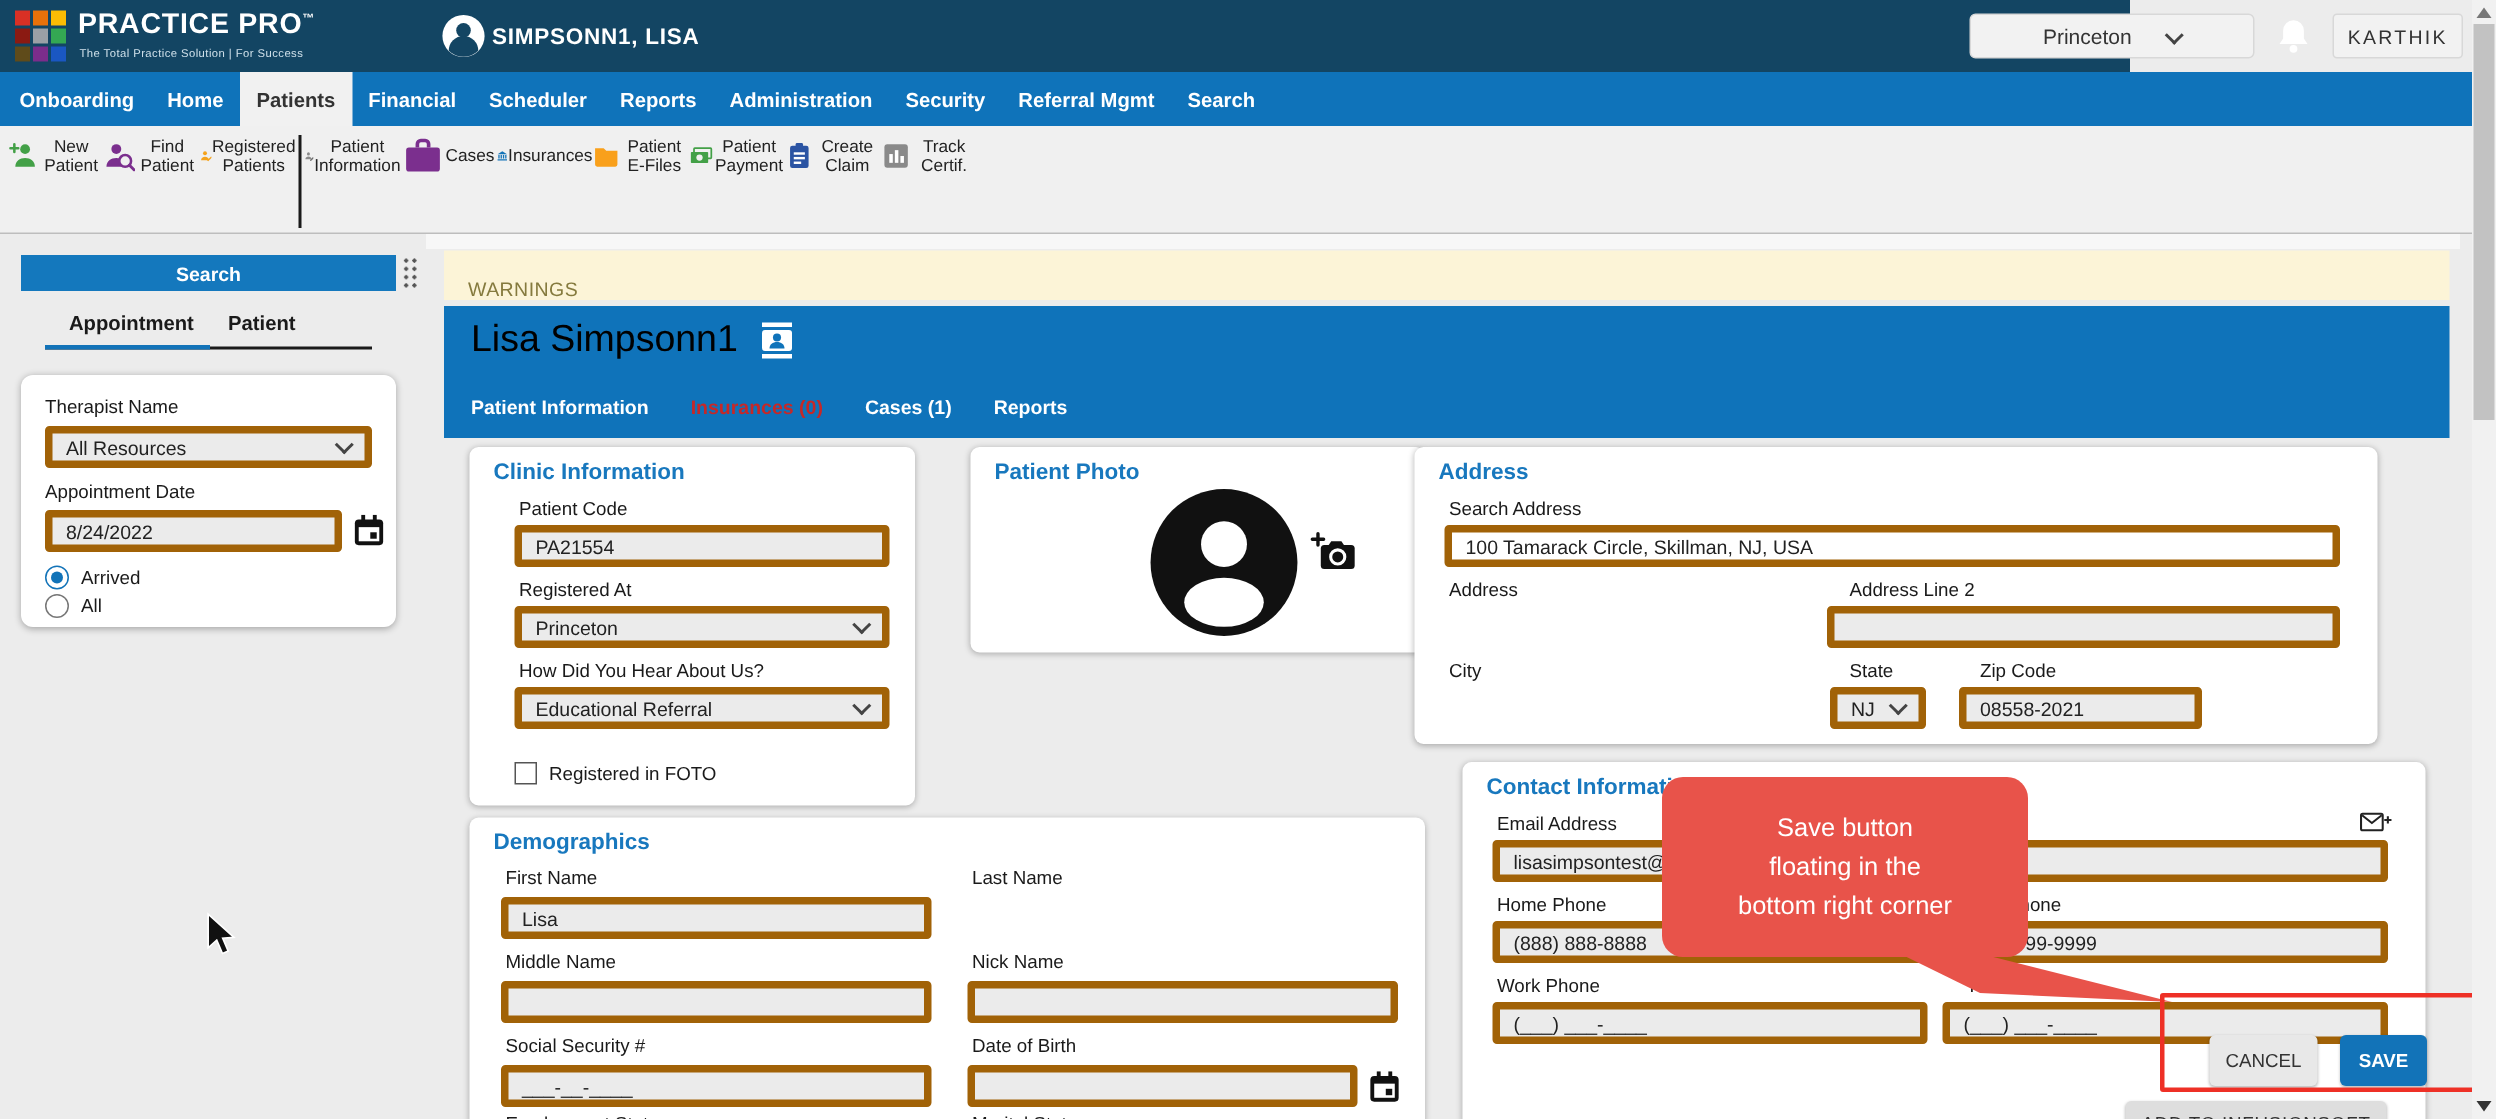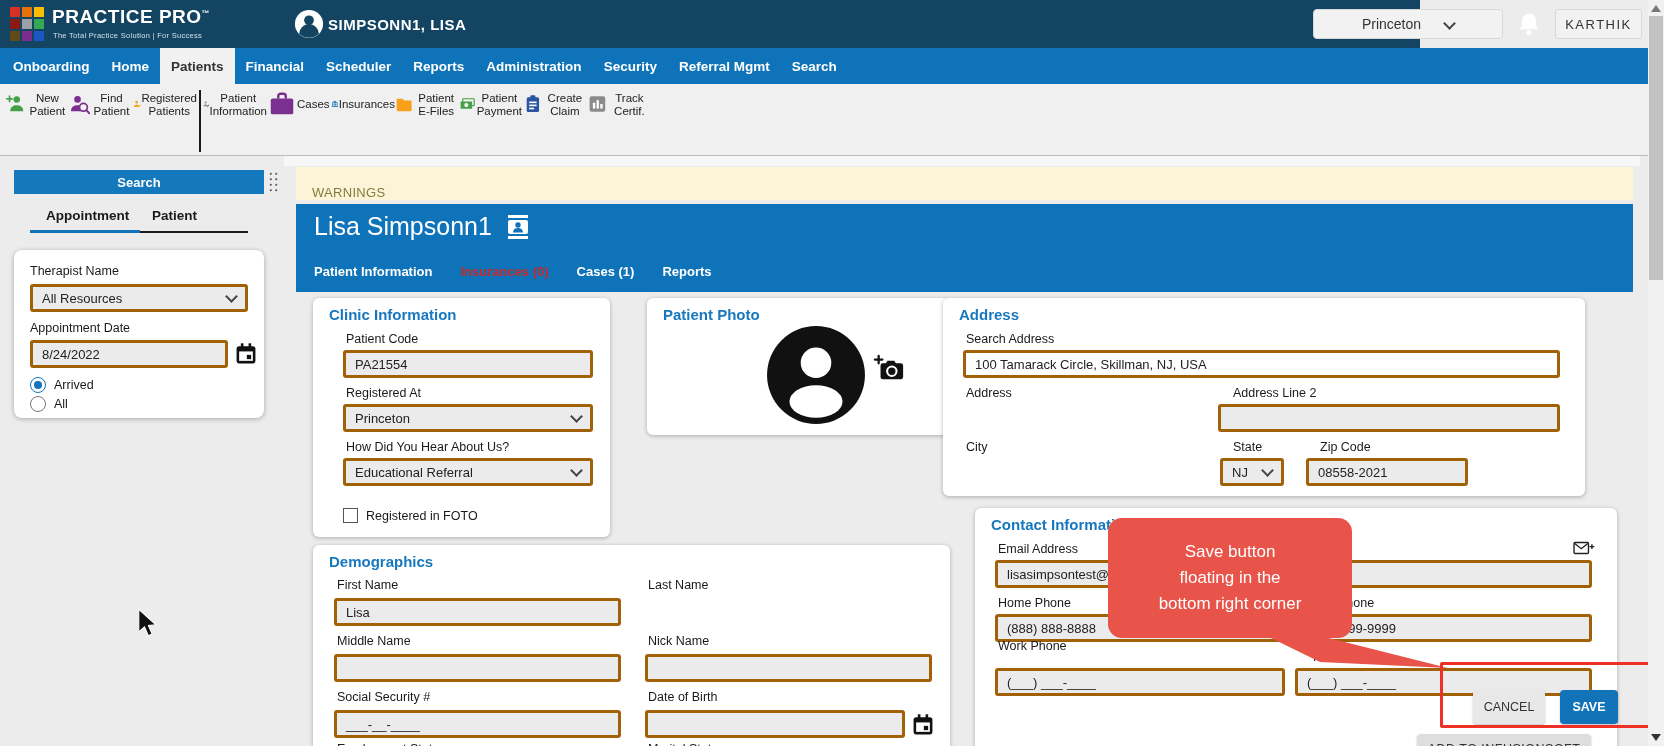--- a/index.html
+++ b/index.html
@@ -45,33 +45,33 @@
   .drag-dots{left:268px;top:171px;width:11px;height:21px;
              background-image:radial-gradient(#555 1.3px,transparent 1.4px);background-size:5.5px 5.5px}
   .stab{font-size:13.5px;font-weight:bold;color:#1a1a1a}
   .tab-underline{left:30px;top:231px;width:218px;height:2px;background:#1a1a1a}
   .tab-underline-active{left:30px;top:230px;width:110px;height:3px;background:#1273b8}
   .filter-card{left:14px;top:250px;width:250px;height:168px;background:#fff;border-radius:8px;
                box-shadow:0 1px 5px rgba(0,0,0,.3)}
 
   
   .lbl{font-size:12.5px;color:#1a1a1a;white-space:nowrap}
-  .fld{background:#ebebeb;border:3px solid #a16207;border-radius:3px;height:28px;font-size:13px;
+  .fld{background:#ebebeb;border:5px solid #a16207;border-radius:3px;height:28px;font-size:13px;
        color:#222;display:flex;align-items:center;padding:0 9px;white-space:nowrap;overflow:hidden}
   .fld.white{background:#fff}
   .chev{width:7px;height:7px;border-right:2px solid #444;border-bottom:2px solid #444;
         transform:rotate(45deg);margin-left:auto;margin-top:-4px;flex:none}
   .card{background:#fff;border-radius:6px;box-shadow:0 1px 4px rgba(0,0,0,.28);position:absolute}
   .ctitle{position:absolute;left:16px;top:8px;font-size:15px;font-weight:bold;color:#1878be}
 
   
   .warnings{left:296px;top:167px;width:1337px;height:33px;background:#fcf4d7;display:flex;
             align-items:flex-end;padding-left:16px;font-size:13px;color:#857a3e;letter-spacing:.3px}
   .phead{left:296px;top:204px;width:1337px;height:88px;background:#0f73ba}
-  .pname{position:absolute;left:18px;top:8px;color:#ffffff;font-size:25px;display:flex;
+  .pname{position:absolute;left:18px;top:8px;color:#000000;font-size:25px;display:flex;
          align-items:center;gap:14px}
   .ptabs{position:absolute;left:18px;top:60px;display:flex;gap:28px;font-size:13px;font-weight:bold;
          color:#fff}
   .ptab-alert{color:#c62828}
 
   
   .radio{width:14px;height:14px;border-radius:50%;border:1.5px solid #777;background:#fff;flex:none;
          display:inline-flex;align-items:center;justify-content:center}
   .radio.sel{border-color:#1273b8}
   .radio.sel i{width:8px;height:8px;border-radius:50%;background:#1273b8;display:block}
@@ -422,21 +422,21 @@
     <span></span>
   </div>
   <div class="abs lbl" style="left:23px;top:88px">Home Phone</div>
   <div class="abs fld" style="left:20px;top:106px;width:290px">
     <span>(888) 888-8888</span>
   </div>
   <div class="abs lbl" style="left:338px;top:88px">Cell Phone</div>
   <div class="abs fld" style="left:320px;top:106px;width:297px">
     <span>(999) 999-9999</span>
   </div>
-  <div class="abs lbl" style="left:23px;top:131px">Work Phone</div>
+  <div class="abs lbl" style="left:23px;top:142px">Work Phone</div>
   <div class="abs fld" style="left:20px;top:160px;width:290px">
     <span>(___) ___-____</span>
   </div>
   <div class="abs lbl" style="left:338px;top:142px">Fax Number</div>
   <div class="abs fld" style="left:320px;top:160px;width:297px">
     <span>(___) ___-____</span>
   </div>
   <div class="abs btn btn-cancel" style="left:498px;top:182px;width:72px;height:34px">
     <span>CANCEL</span>
   </div>

